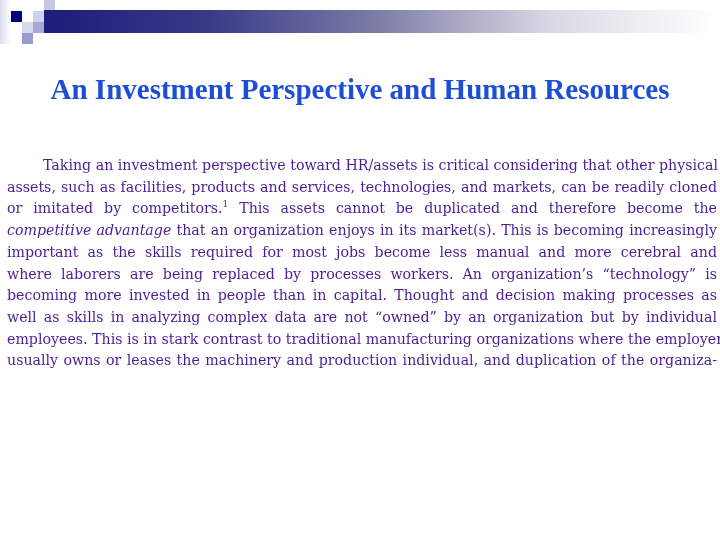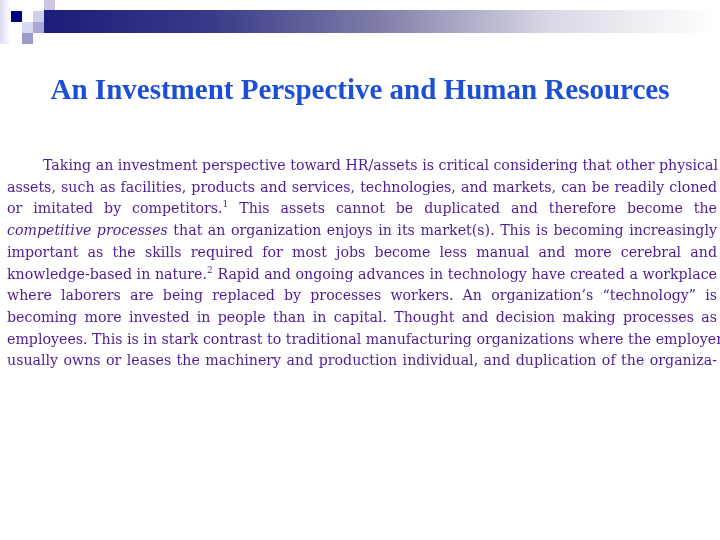--- a/index.html
+++ b/index.html
@@ -50,20 +50,20 @@
 </div>
 
 <div class="header-bar"></div>
 
 <h1 class="slide-title">An Investment Perspective and Human Resources</h1>
 
 <div class="body-text">
   <span class="line first"><span>Taking an investment perspective toward HR/assets is critical considering that other physical</span></span>
   <span class="line"><span>assets, such as facilities, products and services, technologies, and markets, can be readily cloned</span></span>
   <span class="line"><span>or imitated by competitors.</span><sup>1</sup><span> This assets cannot be duplicated and therefore become the</span></span>
-  <span class="line"><em>competitive processes</em><span> that an organization enjoys in its market(s). This is becoming increasingly</span></span>
+  <span class="line"><em>competitive advantage</em><span> that an organization enjoys in its market(s). This is becoming increasingly</span></span>
   <span class="line"><span>important as the skills required for most jobs become less manual and more cerebral and</span></span>
-  <span class="line"><span>knowledge-based in nature.</span><sup>2</sup><span> Rapid and ongoing advances in technology have created a workplace</span></span>
   <span class="line"><span>where laborers are being replaced by processes workers. An organization’s “technology” is</span></span>
   <span class="line"><span>becoming more invested in people than in capital. Thought and decision making processes as</span></span>
+  <span class="line"><span>well as skills in analyzing complex data are not “owned” by an organization but by individual</span></span>
   <span class="line"><span>employees. This is in stark contrast to traditional manufacturing organizations where the employer</span></span>
   <span class="line"><span>usually owns or leases the machinery and production individual, and duplication of the organiza-</span></span>
 </div>
 
 </body></html>

